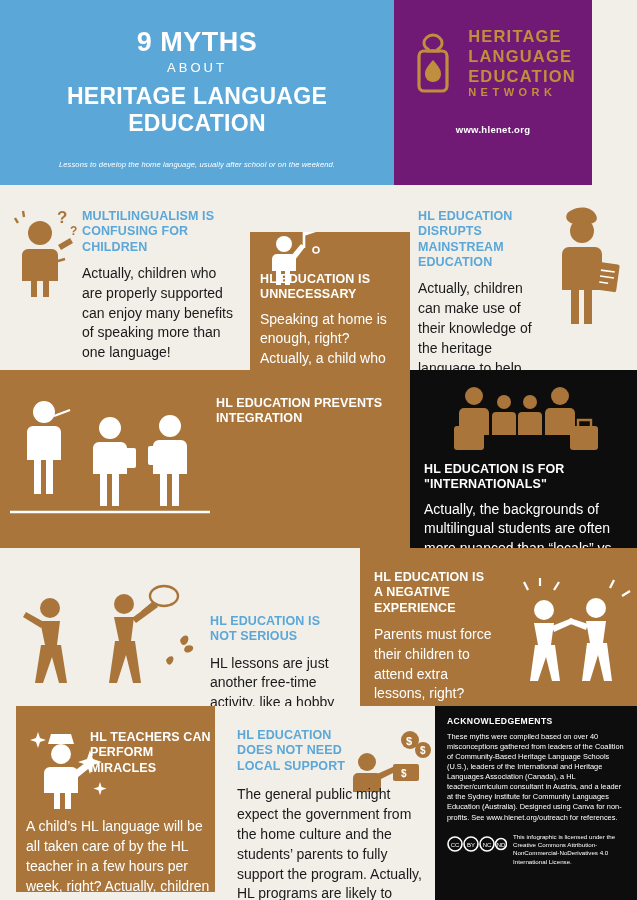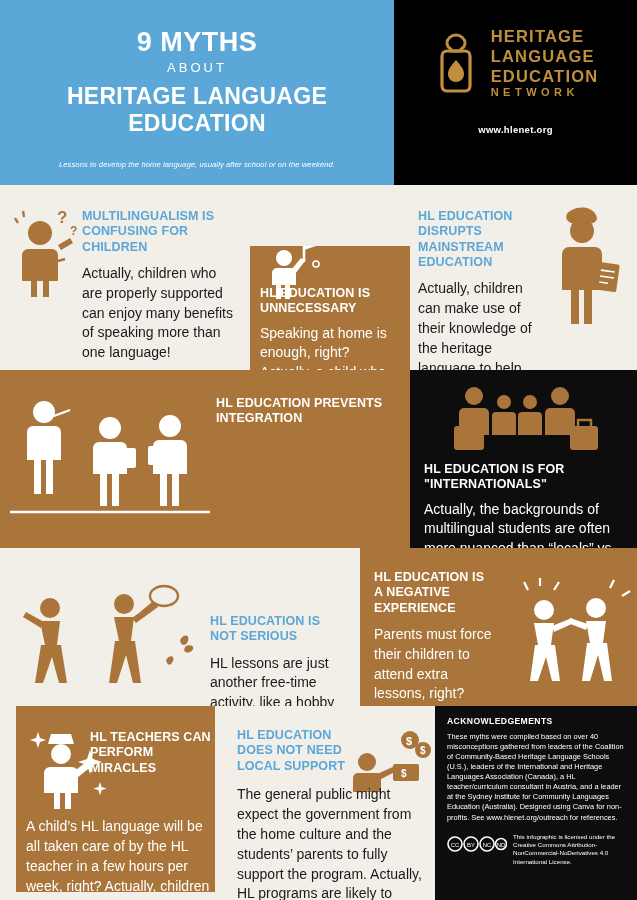--- a/index.html
+++ b/index.html
@@ -51,22 +51,22 @@
     letter-spacing: 0.3px;
   }
   .header-left .h-sub {
     font-size: 7.6px;
     font-style: italic;
     color: #ffffff;
     margin-top: 22px;
     letter-spacing: 0.1px;
   }
   .header-right {
-    width: 243px;
-    background: #000000;
+    width: 198px;
+    background: #701a75;
     position: relative;
     display: flex;
     flex-direction: column;
     align-items: center;
     justify-content: flex-start;
     padding-top: 26px;
   }
   .logo-row { display: flex; align-items: center; gap: 12px; }
   .logo-mark { width: 46px; height: 62px; }
   .logo-text {
@@ -178,21 +178,21 @@
       </svg>
     </div>
     <div class="txt" style="left:82px; top:24px; width:158px;">
       <div class="myth-head hl-blue">
         <span>MULTILINGUALISM IS </span><span style="font-weight:bold">CONFUSING</span><span> FOR CHILDREN</span>
       </div>
       <div class="myth-body body-dark" style="margin-top:9px;">Actually, children who are properly supported can enjoy many benefits of speaking more than one language!</div>
     </div>
   </div>
 
-  <div class="block b-brown" style="left:250px; top:246px; width:160px; height:140px;">
+  <div class="block b-brown" style="left:250px; top:232px; width:160px; height:140px;">
     <div class="txt" style="left:8px; top:-14px;">
       <svg width="72" height="70" viewBox="0 0 72 70">
         <g fill="#ffffff">
           <circle cx="26" cy="26" r="8"></circle>
           <path d="M19 36 h14 a5 5 0 0 1 5 5 v12 h-6 v14 h-5 v-14 h-4 v14 h-5 v-14 h-4 v-12 a5 5 0 0 1 5 -5 z"></path>
           <path d="M33 38 l10 -12 l4 3 l-10 13 z"></path>
           <path d="M46 6 v24" stroke="#ffffff" stroke-width="2.6"></path>
           <path d="M46 7 l18 5 l-18 6 z"></path>
         </g>
         <circle cx="58" cy="32" r="3" fill="none" stroke="#ffffff" stroke-width="1.6"></circle>

